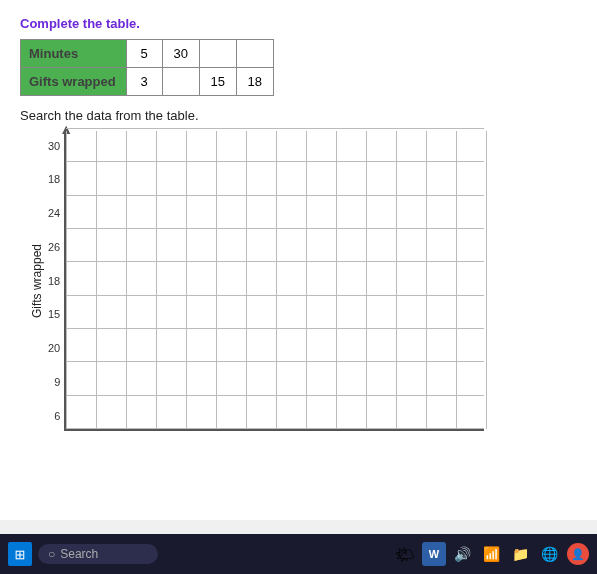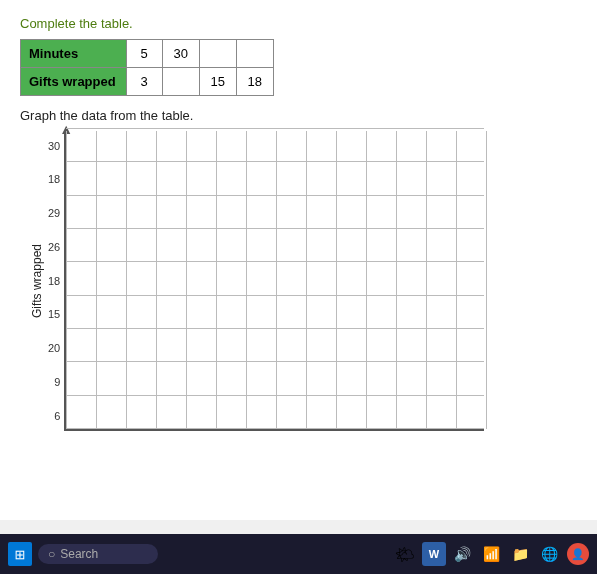--- a/index.html
+++ b/index.html
@@ -19,39 +19,40 @@
       position: relative;
     }
     .intro-text {
       font-size: 13px;
       color: #222;
       line-height: 1.5;
       margin-bottom: 10px;
     }
     .complete-label {
       font-size: 13px;
-      color: #4d7c0f;
+      color: #6d28d9;
       margin-bottom: 8px;
+      font-weight: bold;
     }
     
     .data-table {
       border-collapse: collapse;
       margin-bottom: 12px;
     }
     .data-table td {
       border: 1.5px solid #888;
       padding: 4px 10px;
       font-size: 13px;
       text-align: center;
       min-width: 36px;
       height: 28px;
     }
     .data-table td.header-cell {
       background: #4caf50;
-      color: #000000;
+      color: #404040;
       font-weight: bold;
       text-align: left;
       padding-left: 8px;
       min-width: 100px;
     }
     .data-table td.input-cell {
       background: #fff;
       padding: 0;
     }
     .data-table td.input-cell input {
@@ -217,35 +218,35 @@
       <td>3</td>
       <td class="input-cell">
         <input type="text" style="">
       </td>
       <td>15</td>
       <td>18</td>
     </tr>
   </tbody>
     </table>
 
-  <p class="graph-label">Graph the data from the table.</p>
+  <p class="graph-label">Search the data from the table.</p>
 
   <div class="graph-container">
     <div class="y-axis-label">Gifts wrapped</div>
 
     <div class="graph-area">
       <div class="graph-inner">
         <div class="y-ticks" id="y-ticks-container">
             <div class="y-tick">6</div>
             <div class="y-tick">9</div>
             <div class="y-tick">20</div>
             <div class="y-tick">15</div>
             <div class="y-tick">18</div>
             <div class="y-tick">26</div>
-            <div class="y-tick">29</div>
+            <div class="y-tick">24</div>
             <div class="y-tick">18</div>
             <div class="y-tick">30</div>
           </div>
         <div class="grid-canvas" id="grid-canvas">
           <span class="arrow-up">▲</span>
         <div class="grid-line-h" style="bottom: 0px;"></div>
             <div class="grid-line-h" style="bottom: 33.3333px;"></div>
             <div class="grid-line-h" style="bottom: 66.6667px;"></div>
             <div class="grid-line-h" style="bottom: 100px;"></div>
             <div class="grid-line-h" style="bottom: 133.333px;"></div>

